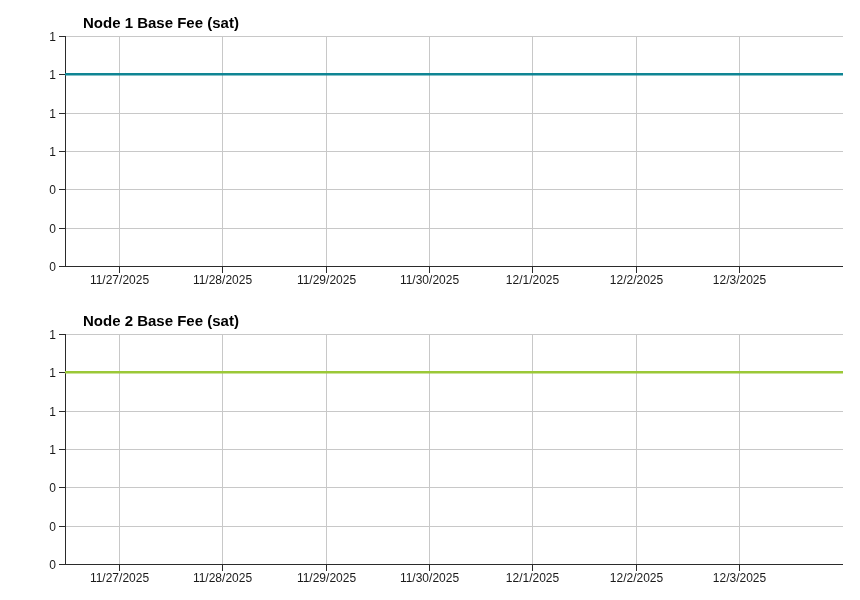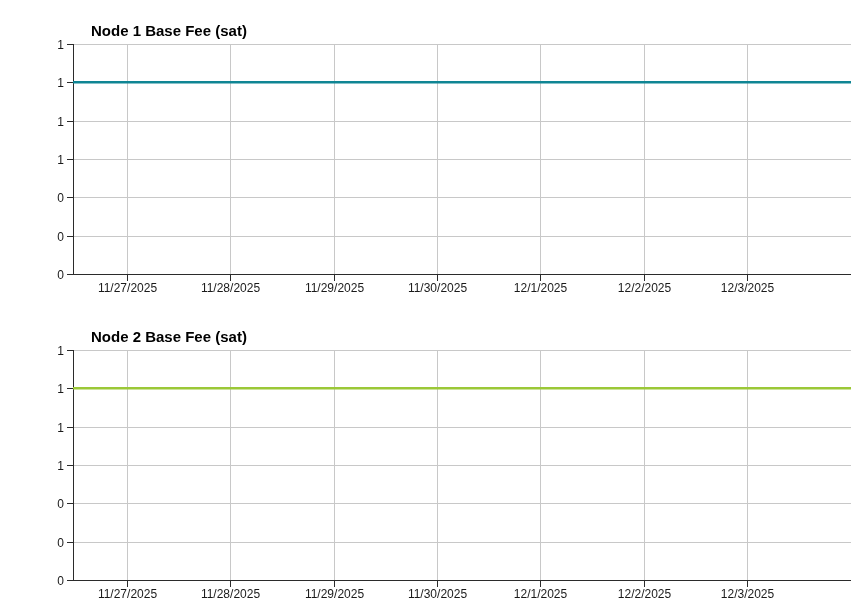--- a/index.html
+++ b/index.html
@@ -1,18 +1,18 @@
 <!DOCTYPE html>
 <html><head>
 <meta charset="utf-8">
 <style>
   html,body{margin:0;padding:0;background:#ffffff;}
   body{width:860px;height:600px;overflow:hidden;font-family:"Liberation Sans",sans-serif;}
   main{width:860px;height:600px;}
-  figure{margin:16px;padding:0;}
+  figure{margin:8px;padding:0;}
   svg{display:block;}
   .chart-title{font-family:"Liberation Sans",sans-serif;font-size:15px;font-weight:bold;fill:#000000;}
   .tick-label{font-family:"Liberation Sans",sans-serif;font-size:12px;fill:#1a1a1a;}
 </style>
 </head>
 <body>
 
 <main>
   <figure class="chart">
     <svg id="chart-0" width="860" height="290" viewBox="0 0 860 290">

